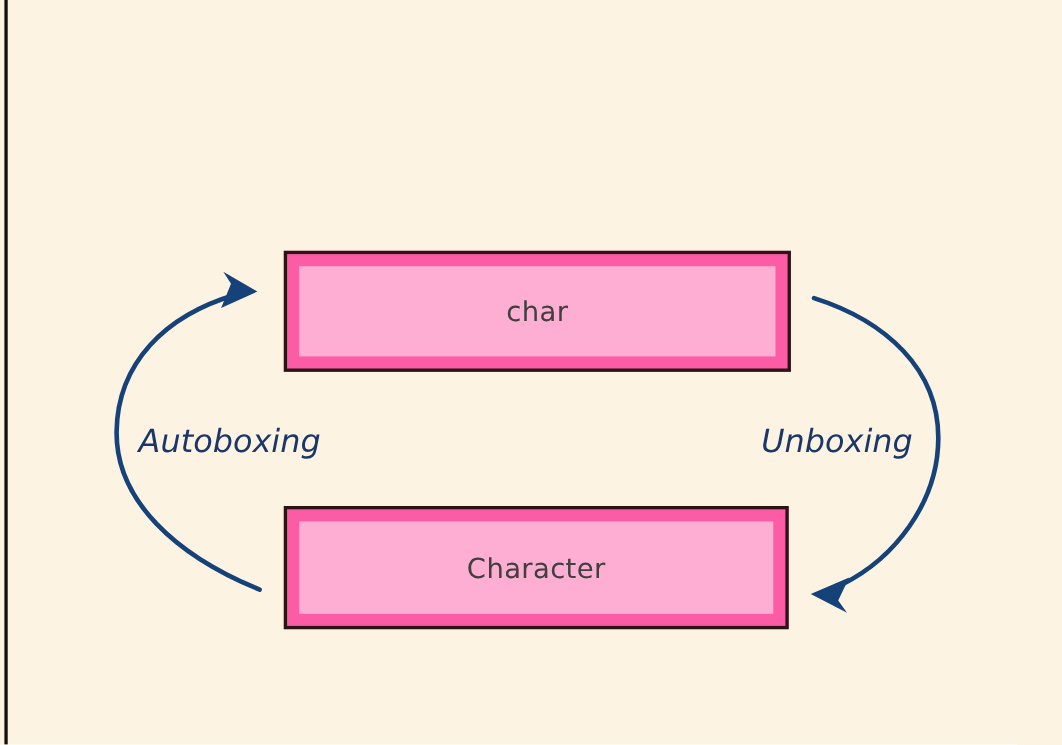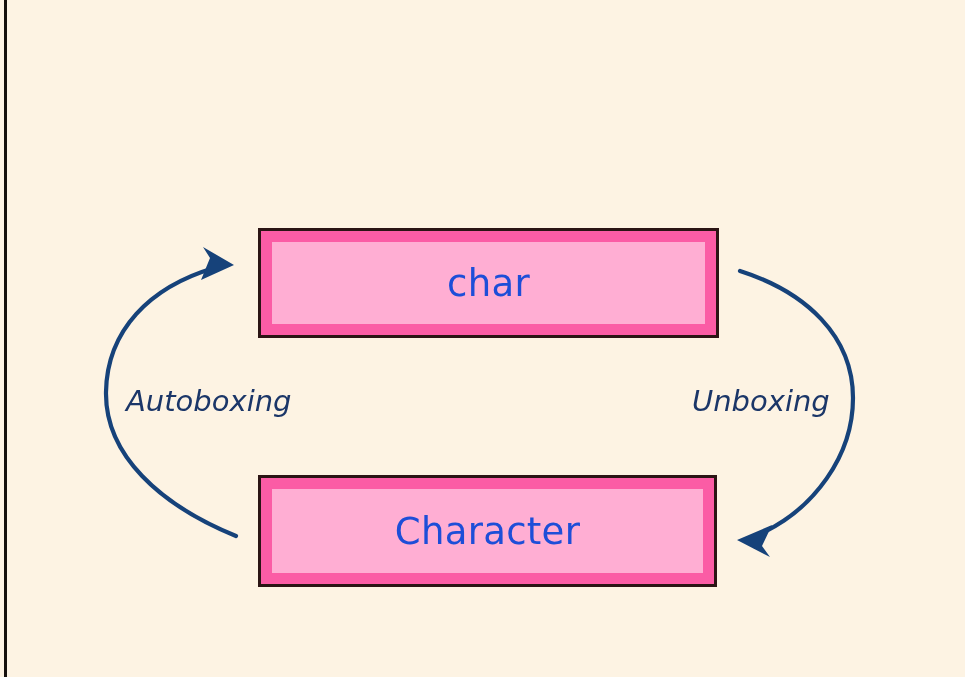--- a/index.html
+++ b/index.html
@@ -35,35 +35,35 @@
   .node-inner {
     width: 100%;
     height: 100%;
     box-sizing: border-box;
     background: #ffaed3;
     display: flex;
     align-items: center;
     justify-content: center;
   }
   .node-label {
-    color: #1d4ed8;
-    font-size: 37px;
+    color: #404040;
+    font-size: 25px;
     font-weight: 400;
     letter-spacing: 0.3px;
     line-height: 1;
   }
   #box-char {
     left: 258px;
     top: 228px;
     width: 461px;
     height: 110px;
   }
   #box-character {
     left: 258px;
-    top: 475px;
+    top: 460px;
     width: 459px;
     height: 112px;
   }
   
   #arrow-layer {
     position: absolute;
     left: 0;
     top: 0;
     width: 965px;
     height: 677px;

